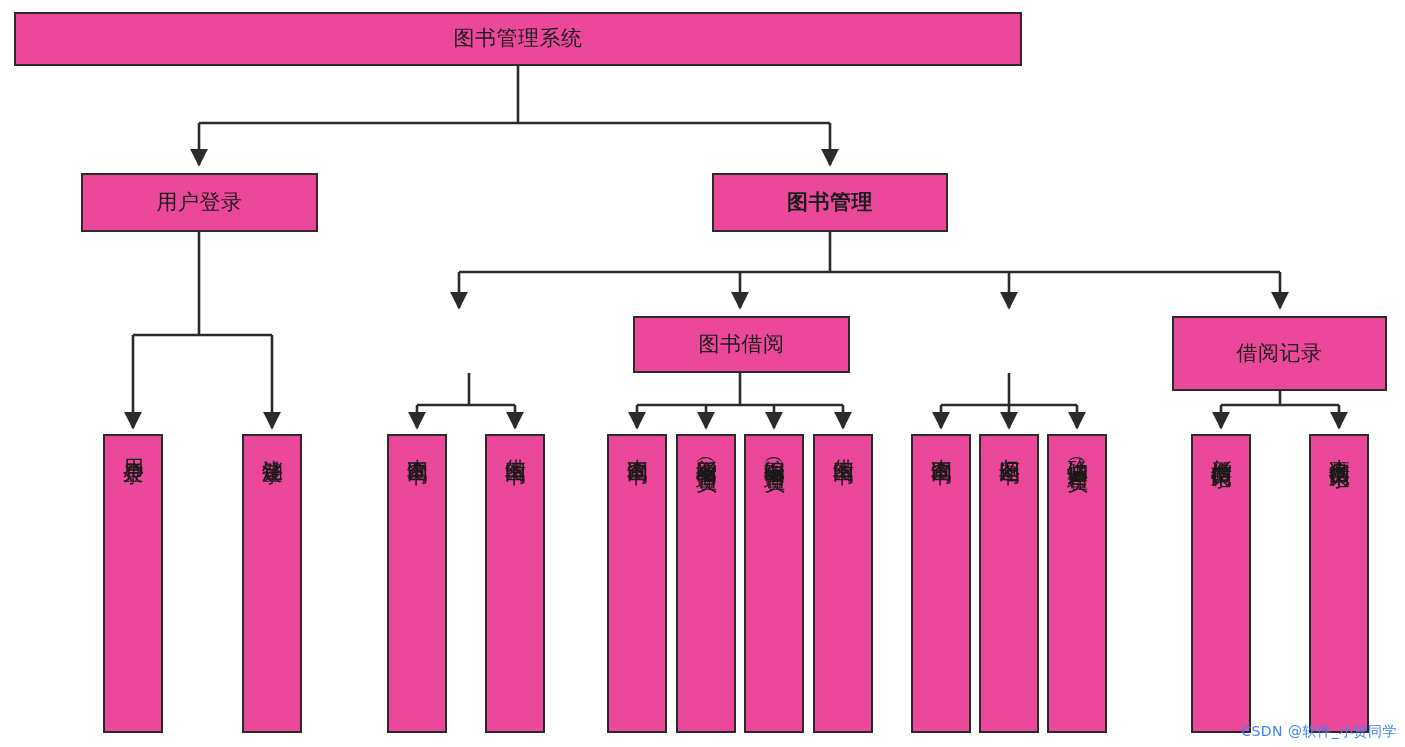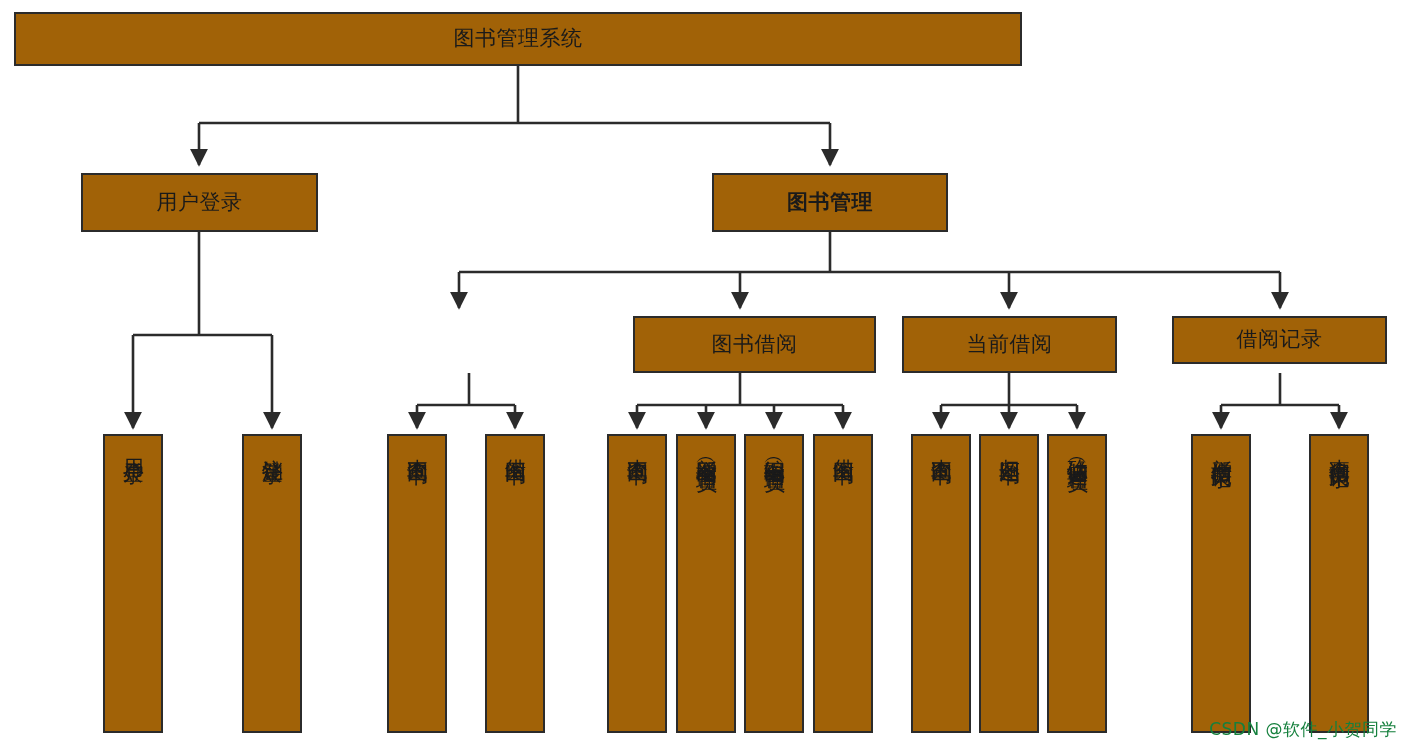--- a/index.html
+++ b/index.html
@@ -24,21 +24,21 @@
   svg.edges {
     position: absolute;
     left: 0; top: 0;
     width: 1405px;
     height: 747px;
     pointer-events: none;
   }
   .node {
     position: absolute;
     box-sizing: border-box;
-    background: #a16207;
+    background: #ec4899;
     border: 2px solid #2b2b2b;
     display: flex;
     align-items: center;
     justify-content: center;
     color: #1a1a1a;
   }
   .node .label {
     display: block;
     text-align: center;
     line-height: 1.22;
@@ -63,22 +63,22 @@
     line-height: 1.0;
     white-space: nowrap;
   }
   .node.v.tall .label {
     font-size: 21px;
   }
   .watermark {
     position: absolute;
     right: 8px;
     bottom: 6px;
-    font-size: 17px;
-    color: #15803d;
+    font-size: 14px;
+    color: #3b82f6;
     white-space: nowrap;
     letter-spacing: 0.5px;
   }
 </style>
 </head>
 <body>
 
 <div id="diagram-root">
 
   <svg class="edges" viewBox="0 0 1405 747" xmlns="http://www.w3.org/2000/svg">
@@ -136,27 +136,24 @@
     <span class="label">图书管理系统</span>
   </div>
 
   <div class="node h" style="left:81px; top:173px; width:237px; height:59px;">
     <span class="label">用户登录</span>
   </div>
   <div class="node h" style="left:712px; top:173px; width:236px; height:59px;font-weight:bold;">
     <span class="label">图书管理</span>
   </div>
 
-  <div class="node h" style="left:633px; top:316px; width:243px; height:57px;">
+  <div class="node h" style="left:633px; top:316px; width:217px; height:57px;">
     <span class="label">图书借阅</span>
   </div>
-  <div class="node h" style="left:902px; top:316px; width:215px; height:57px;">
-    <span class="label">当前借阅</span>
-  </div>
-  <div class="node h" style="left:1172px; top:316px; width:215px; height:48px;">
+  <div class="node h" style="left:1172px; top:316px; width:215px; height:75px;">
     <span class="label">借阅记录</span>
   </div>
 
   <div class="node v" style="left:103px; top:434px; width:60px; height:299px;">
     <span class="label">用户登录</span>
   </div>
   <div class="node v" style="left:242px; top:434px; width:60px; height:299px;">
     <span class="label">注销登录</span>
   </div>
 

